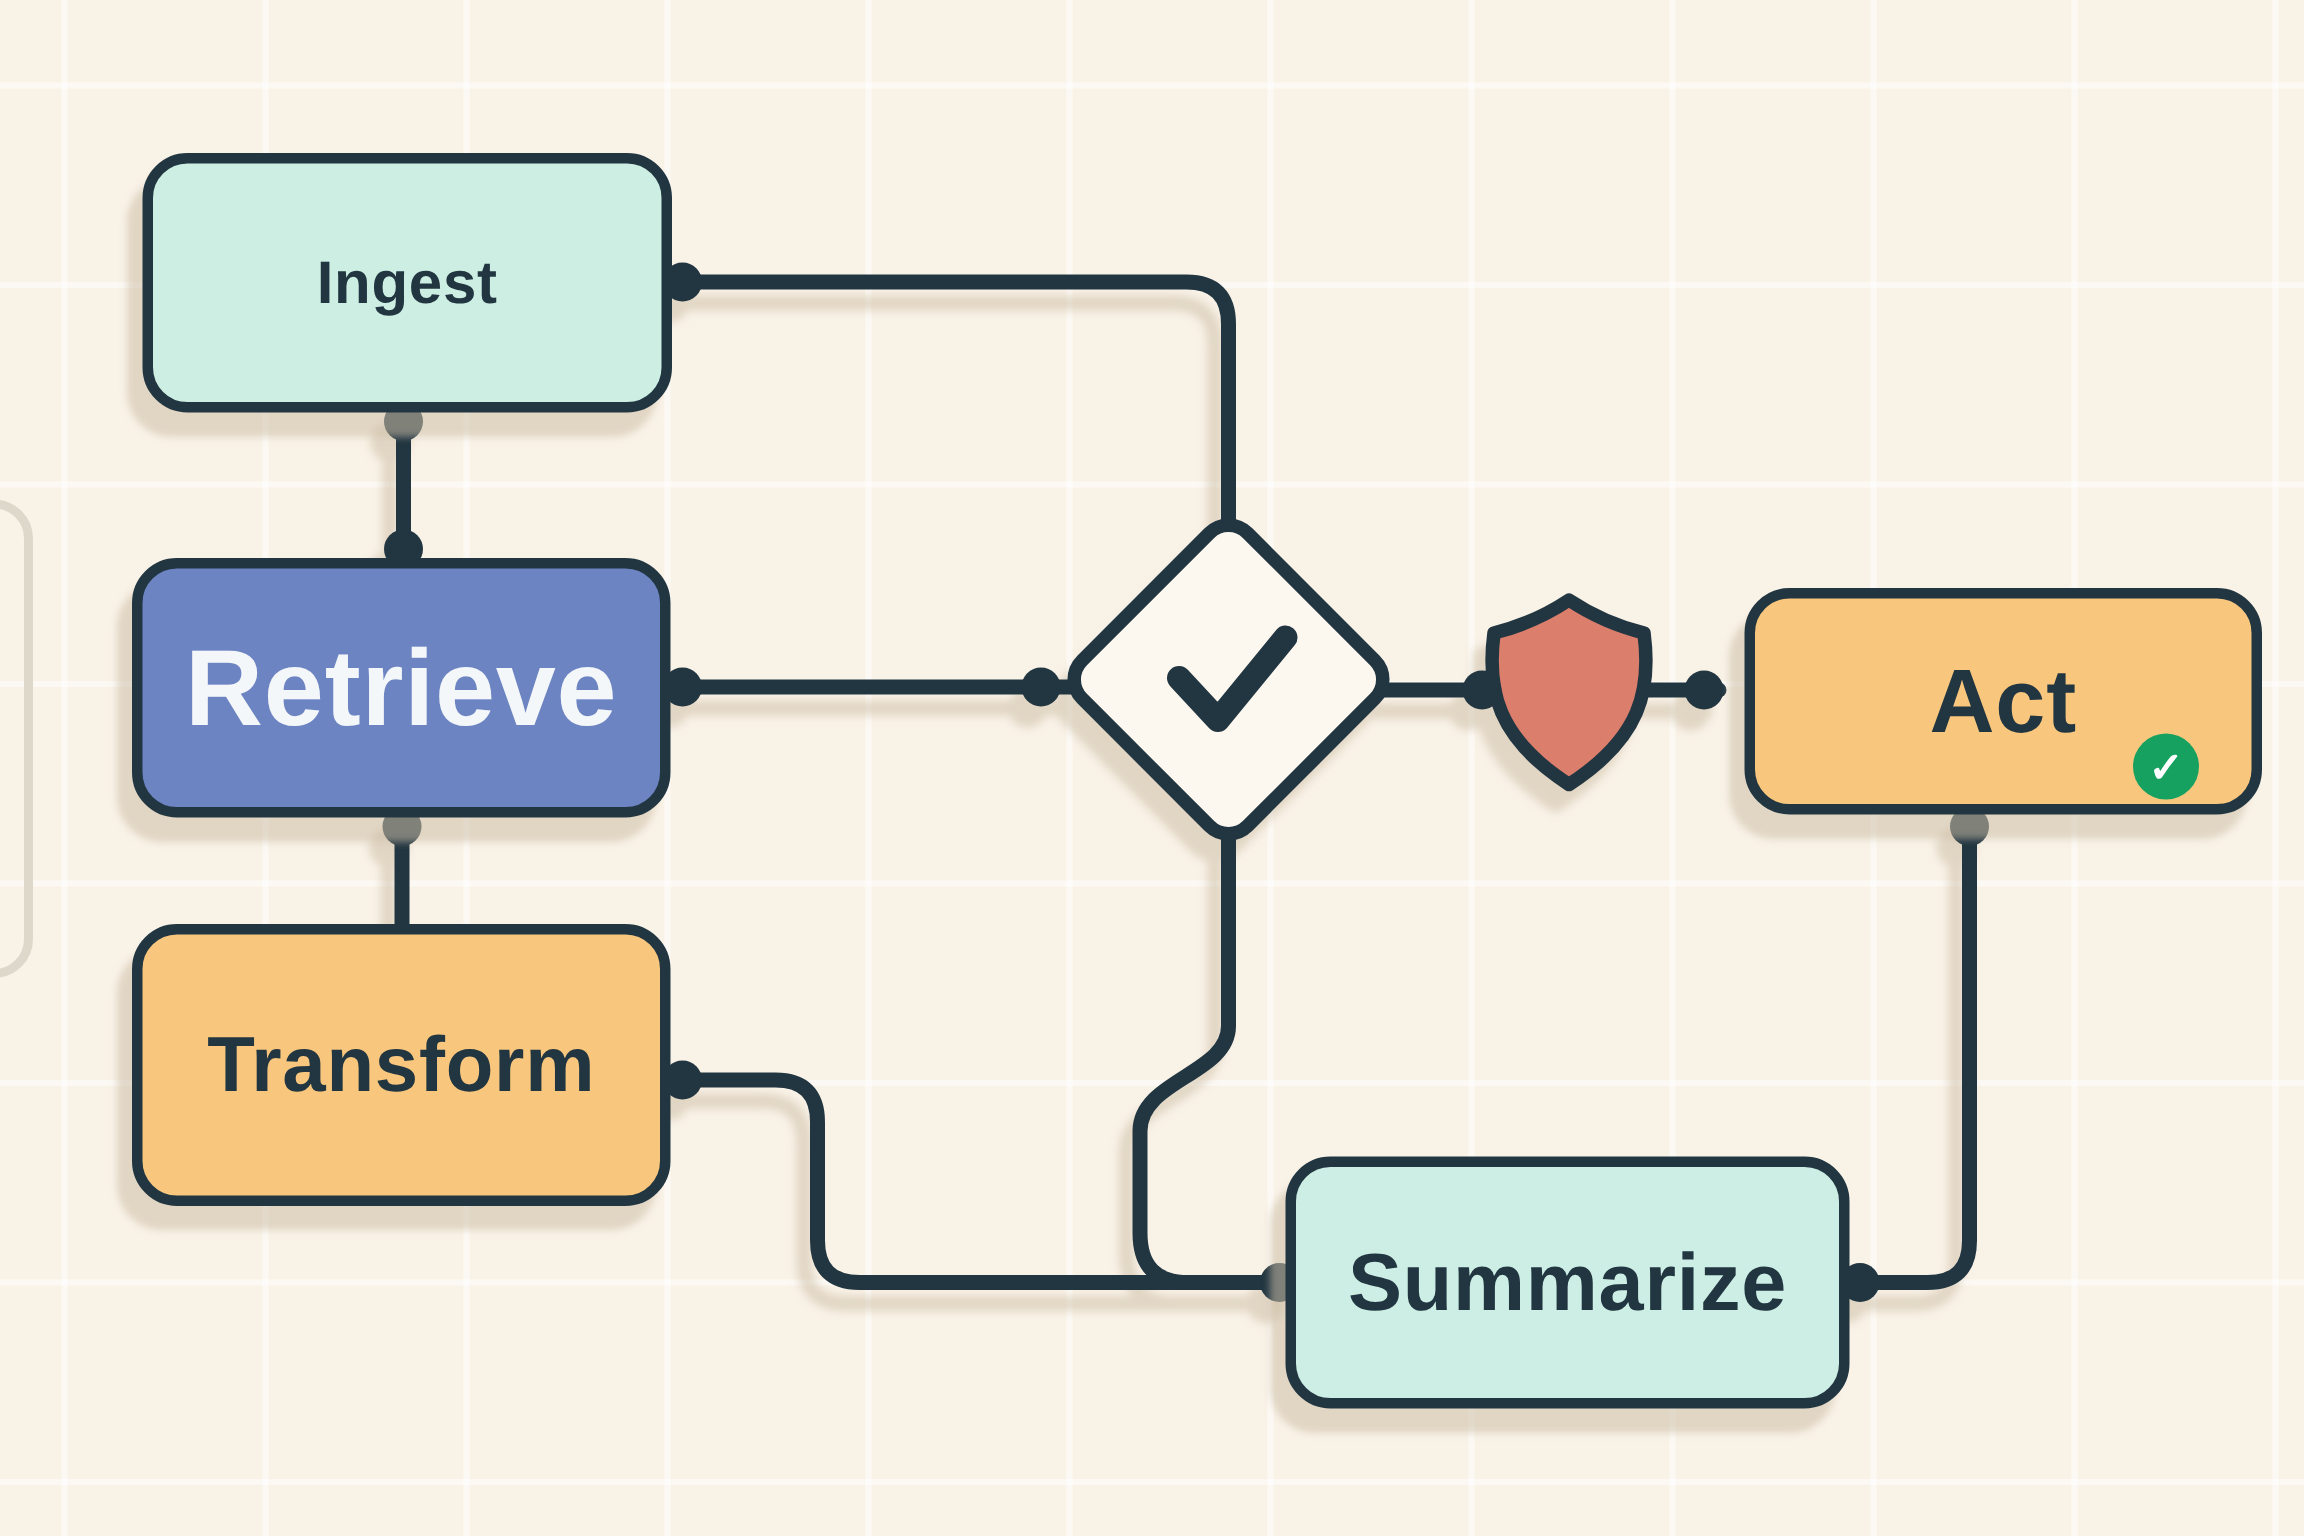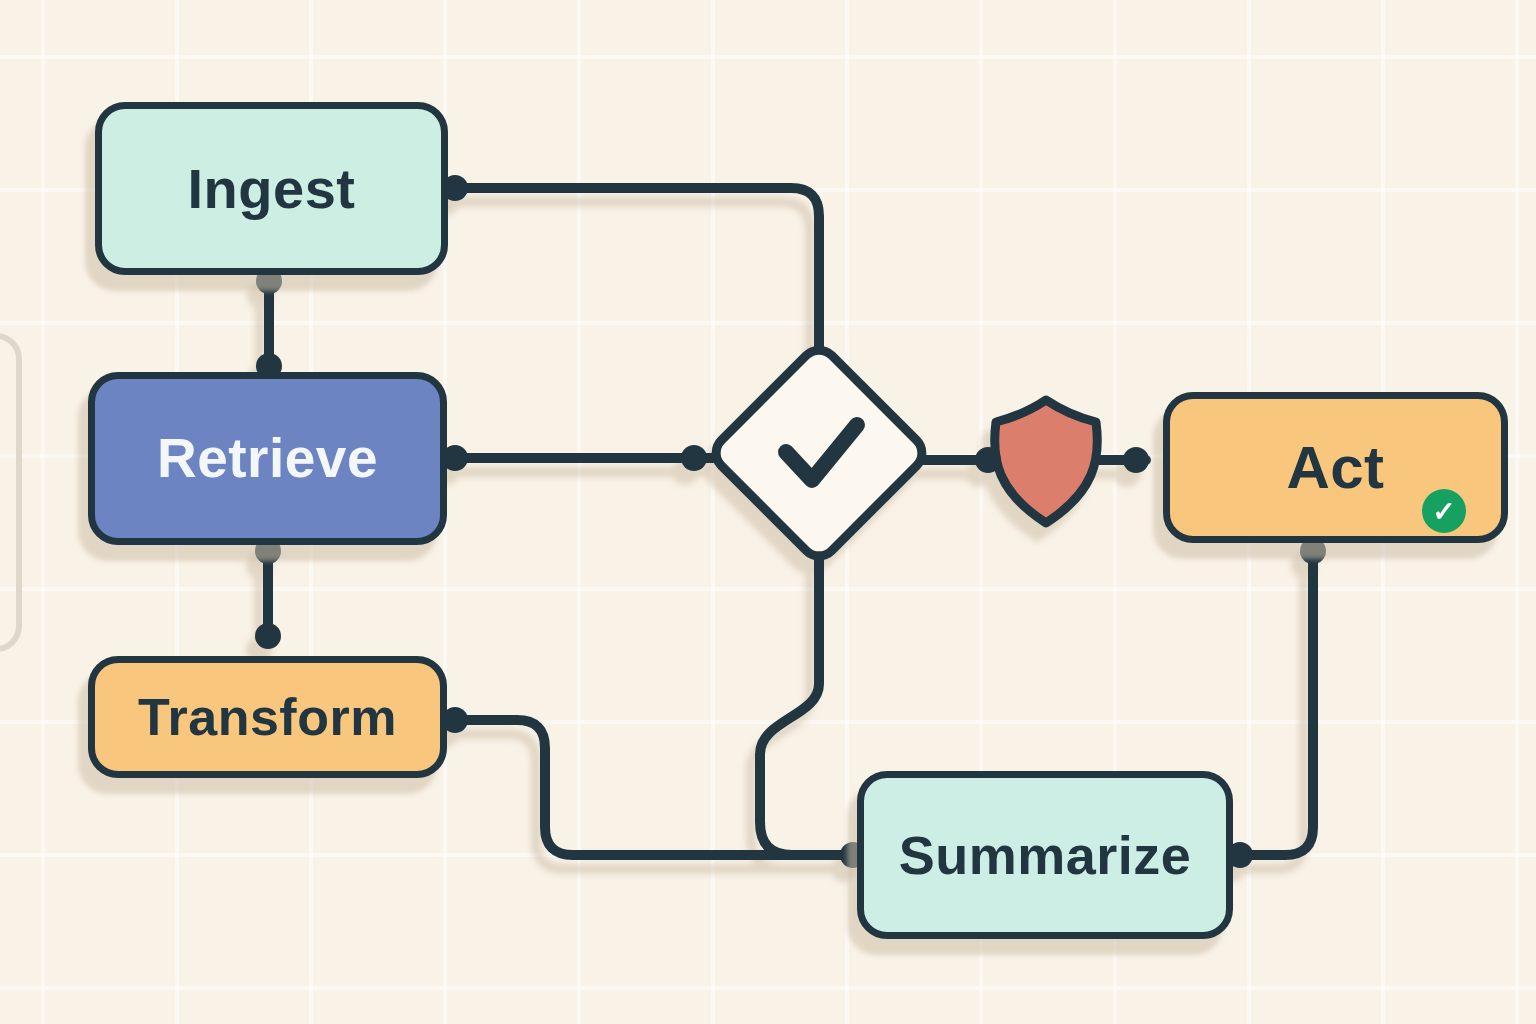--- a/index.html
+++ b/index.html
@@ -33,24 +33,24 @@
     border:7px solid #223642;
     border-radius:30px;
     display:flex;align-items:center;justify-content:center;
     box-shadow:-10px 16px 5px rgba(206,192,167,0.55);
   }
   .node .label{
     font-weight:700;color:#223642;letter-spacing:0.5px;
     line-height:1;
   }
   #node-ingest   {left:95px; top:102px;width:353px;height:173px;background:#cdeee2;}
-  #node-ingest .label{font-size:56px;}
+  #node-ingest .label{font-size:40px;}
   #node-retrieve {left:88px; top:372px;width:359px;height:173px;background:#6d84c3;}
-  #node-retrieve .label{font-size:55px;color:#f4f7f9;}
-  #node-transform{left:88px; top:656px;width:359px;height:122px;background:#f8c77d;justify-content:center;}
+  #node-retrieve .label{font-size:72px;color:#f4f7f9;}
+  #node-transform{left:88px; top:616px;width:359px;height:188px;background:#f8c77d;justify-content:center;}
   #node-transform .label{font-size:52px;}
   #node-act      {left:1143px;top:392px;width:345px;height:151px;background:#f8c77d;margin-left:20px;}
   #node-act .label{font-size:60px;}
   #node-summarize{left:857px;top:771px;width:376px;height:168px;background:#cdeee4;text-align:center;}
   #node-summarize .label{font-size:54px;}
   .badge{
     position:absolute;z-index:3;
     left:1422px;top:489px;width:44px;height:44px;
     border-radius:50%;
     background:#16a160;

